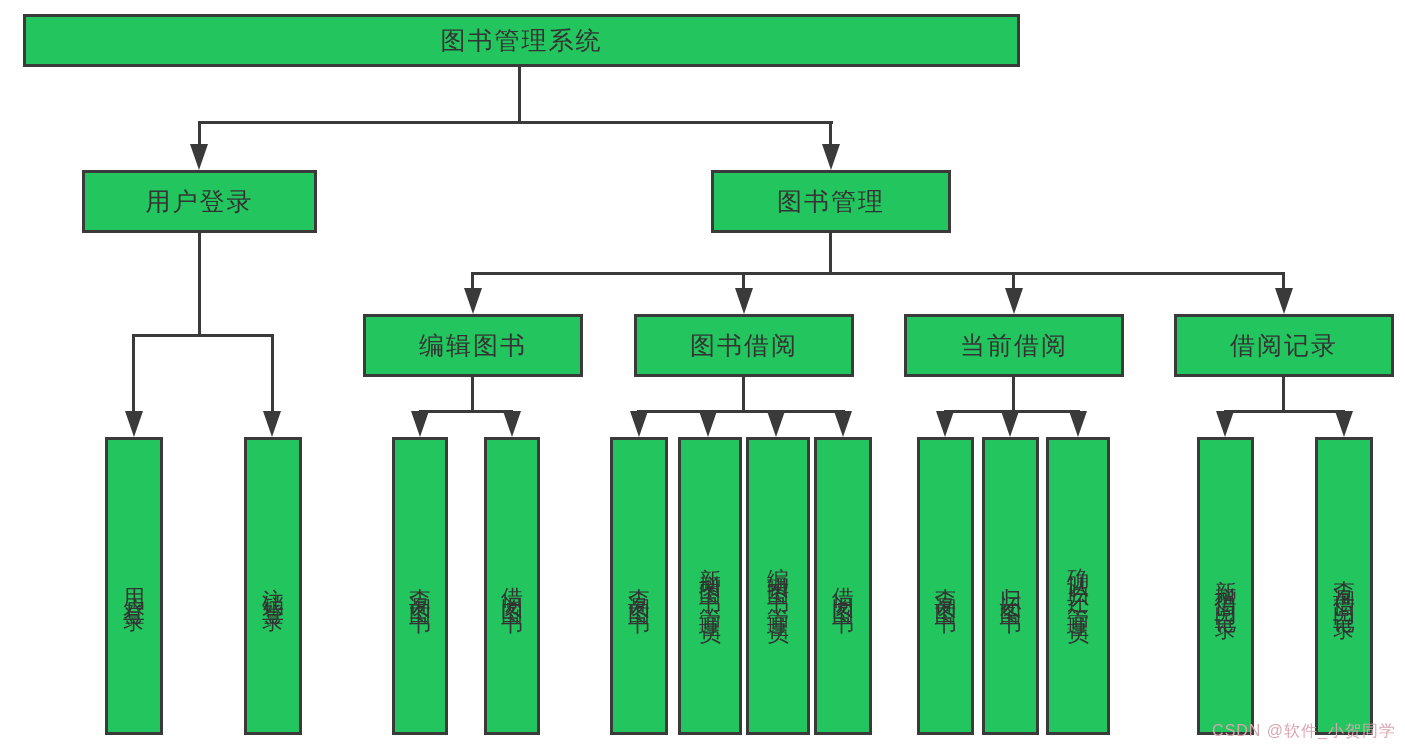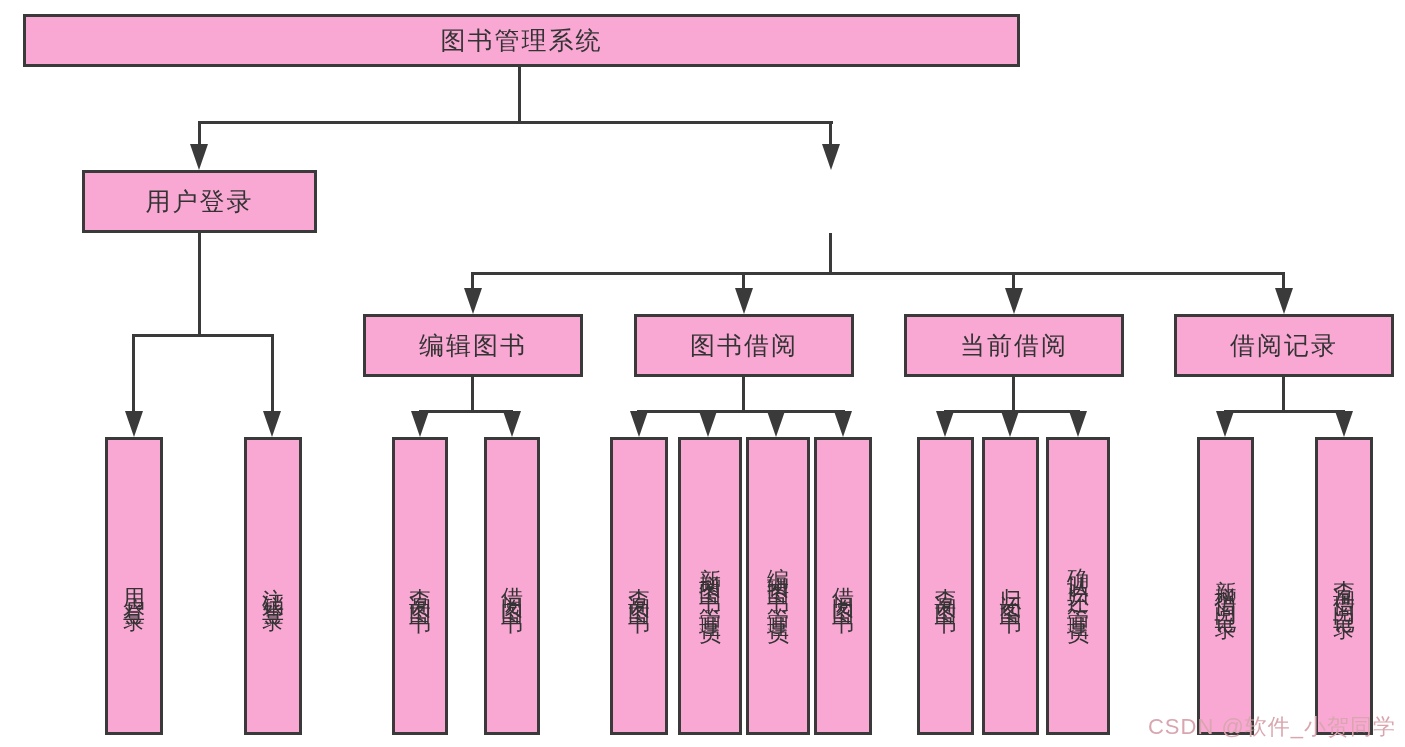--- a/index.html
+++ b/index.html
@@ -7,21 +7,21 @@
     position:relative;
     width:1405px;height:747px;
     background:#ffffff;
     overflow:hidden;
     font-family:"Liberation Sans","DejaVu Sans",sans-serif;
   }
   .node{
     position:absolute;
     box-sizing:border-box;
     border:3px solid #3a3a3a;
-    background:#f9a8d4;
+    background:#22c55e;
     display:flex;
     align-items:center;
     justify-content:center;
     color:#333333;
     z-index:2;
   }
   .node.h{font-size:25px;letter-spacing:2px;}
   .node.v{
     writing-mode:vertical-rl;
     font-size:22px;
@@ -35,21 +35,21 @@
     position:absolute;
     width:0;height:0;
     border-left:9px solid transparent;
     border-right:9px solid transparent;
     border-top:26px solid #3a3a3a;
     z-index:1;
   }
   .watermark{
     position:absolute;
     right:9px;bottom:5px;
-    font-size:22px;
+    font-size:16px;
     letter-spacing:1px;
     color:#d9a6af;
     z-index:5;
     white-space:nowrap;
   }
 </style>
 </head>
 <body>
 
 <div id="canvas">
@@ -57,20 +57,21 @@
   <div class="node h" style="left:23px;top:14px;width:997px;height:53px">图书管理系统</div>
 
   <div class="vline" style="left:518px;top:67px;height:54px"></div>
   <div class="hline" style="left:198px;top:121px;width:635px"></div>
   <div class="vline" style="left:198px;top:121px;height:25px"></div>
   <div class="arrowhead" style="left:190px;top:144px"></div>
   <div class="vline" style="left:829px;top:121px;height:25px"></div>
   <div class="arrowhead" style="left:822px;top:144px"></div>
 
   <div class="node h" style="left:82px;top:170px;width:235px;height:63px">用户登录</div>
+  <div class="node h" style="left:711px;top:170px;width:240px;height:63px">图书管理</div>
 
   <div class="vline" style="left:198px;top:233px;height:101px"></div>
   <div class="hline" style="left:132px;top:334px;width:141px"></div>
   <div class="vline" style="left:132px;top:334px;height:78px"></div>
   <div class="arrowhead" style="left:125px;top:411px"></div>
   <div class="vline" style="left:271px;top:334px;height:78px"></div>
   <div class="arrowhead" style="left:263px;top:411px"></div>
 
   <div class="vline" style="left:829px;top:233px;height:39px"></div>
   <div class="hline" style="left:472px;top:272px;width:813px"></div>

